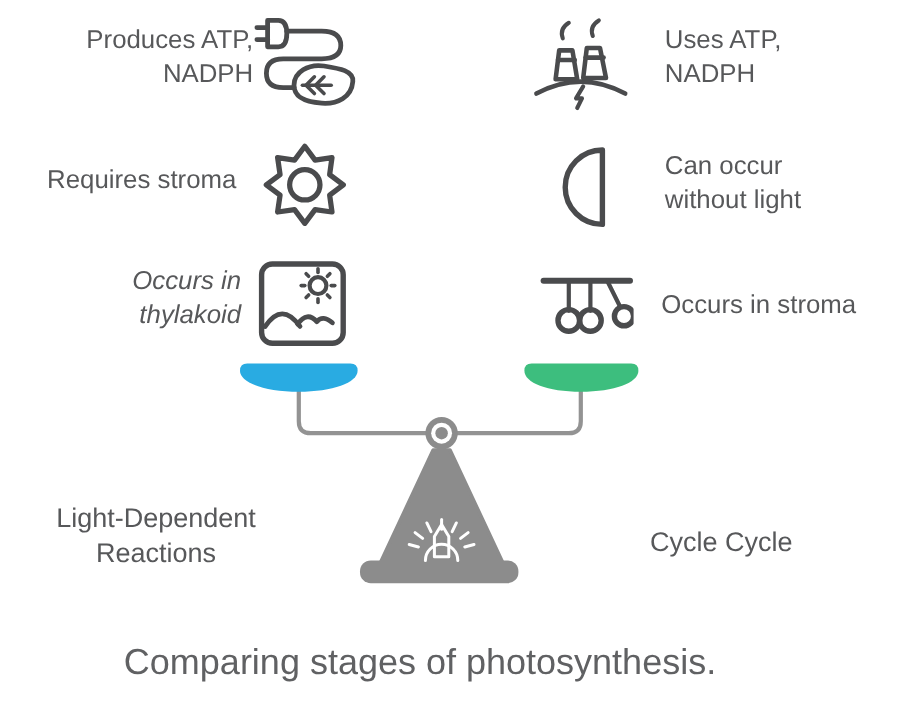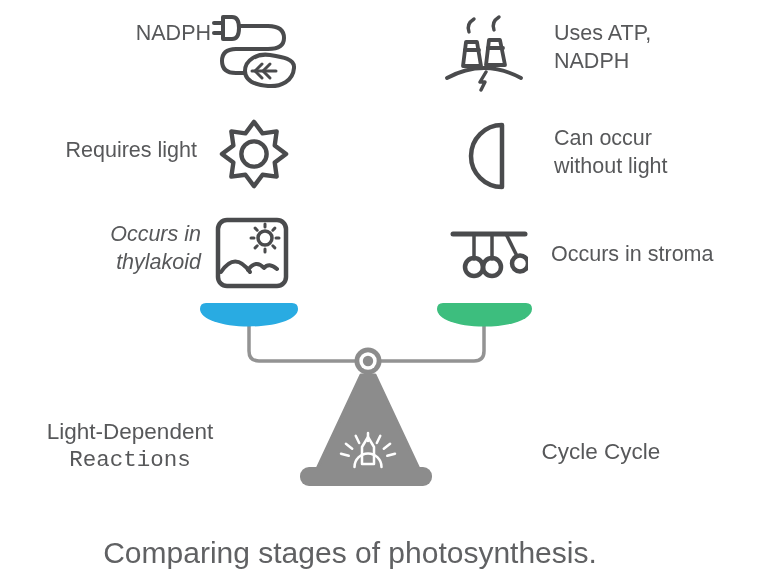--- a/index.html
+++ b/index.html
@@ -16,24 +16,25 @@
   .caption{position:absolute;font-size:30px;color:#606163;}
   svg{position:absolute;display:block;}
   .stroke-icon{fill:none;stroke:#4A4B4D;stroke-linecap:round;stroke-linejoin:round;}
 </style>
 </head>
 <body>
 
 <div id="canvas">
 
   <div class="txt right-align" style="left:11px;top:19px;width:200px;">
+    <span>Produces ATP,</span>
     <span>NADPH</span>
   </div>
   <div class="txt right-align" style="left:0px;top:136px;width:197px;">
-    <span>Requires light</span>
+    <span>Requires stroma</span>
     <span></span>
   </div>
   <div class="txt right-align" style="left:5px;top:220px;width:196px;font-style:italic;">
     <span>Occurs in</span>
     <span>thylakoid</span>
   </div>
 
   <div class="txt left-align" style="left:538px;top:19px;width:210px;">
     <span>Uses ATP,</span>
     <span>NADPH</span>
@@ -137,21 +138,21 @@
         <path d="M196.8,148 L200.3,140.8"></path>
       <path d="M172.2,153.7 L165.9,148.8"></path>
         <path d="M203.8,153.7 L210.1,148.8"></path>
       <path d="M168.7,160.8 L161,158.7"></path>
         <path d="M207.3,160.8 L215,158.7"></path>
     </g>
   </svg>
 
   <div class="label center" style="left:10px;top:417px;width:240px;">
     <span>Light-Dependent</span>
-    <span style="display:block;font-family:Liberation Mono, monospace;">Reactions</span>
+    <span style="display:block;">Reactions</span>
   </div>
   <div class="label center" style="left:501px;top:437px;width:200px;">
     <span>Cycle Cycle</span>
   </div>
 
   <div class="caption center" style="left:0px;top:536px;width:700px;">Comparing stages of photosynthesis.</div>
 
 </div>
 
 </body></html>

